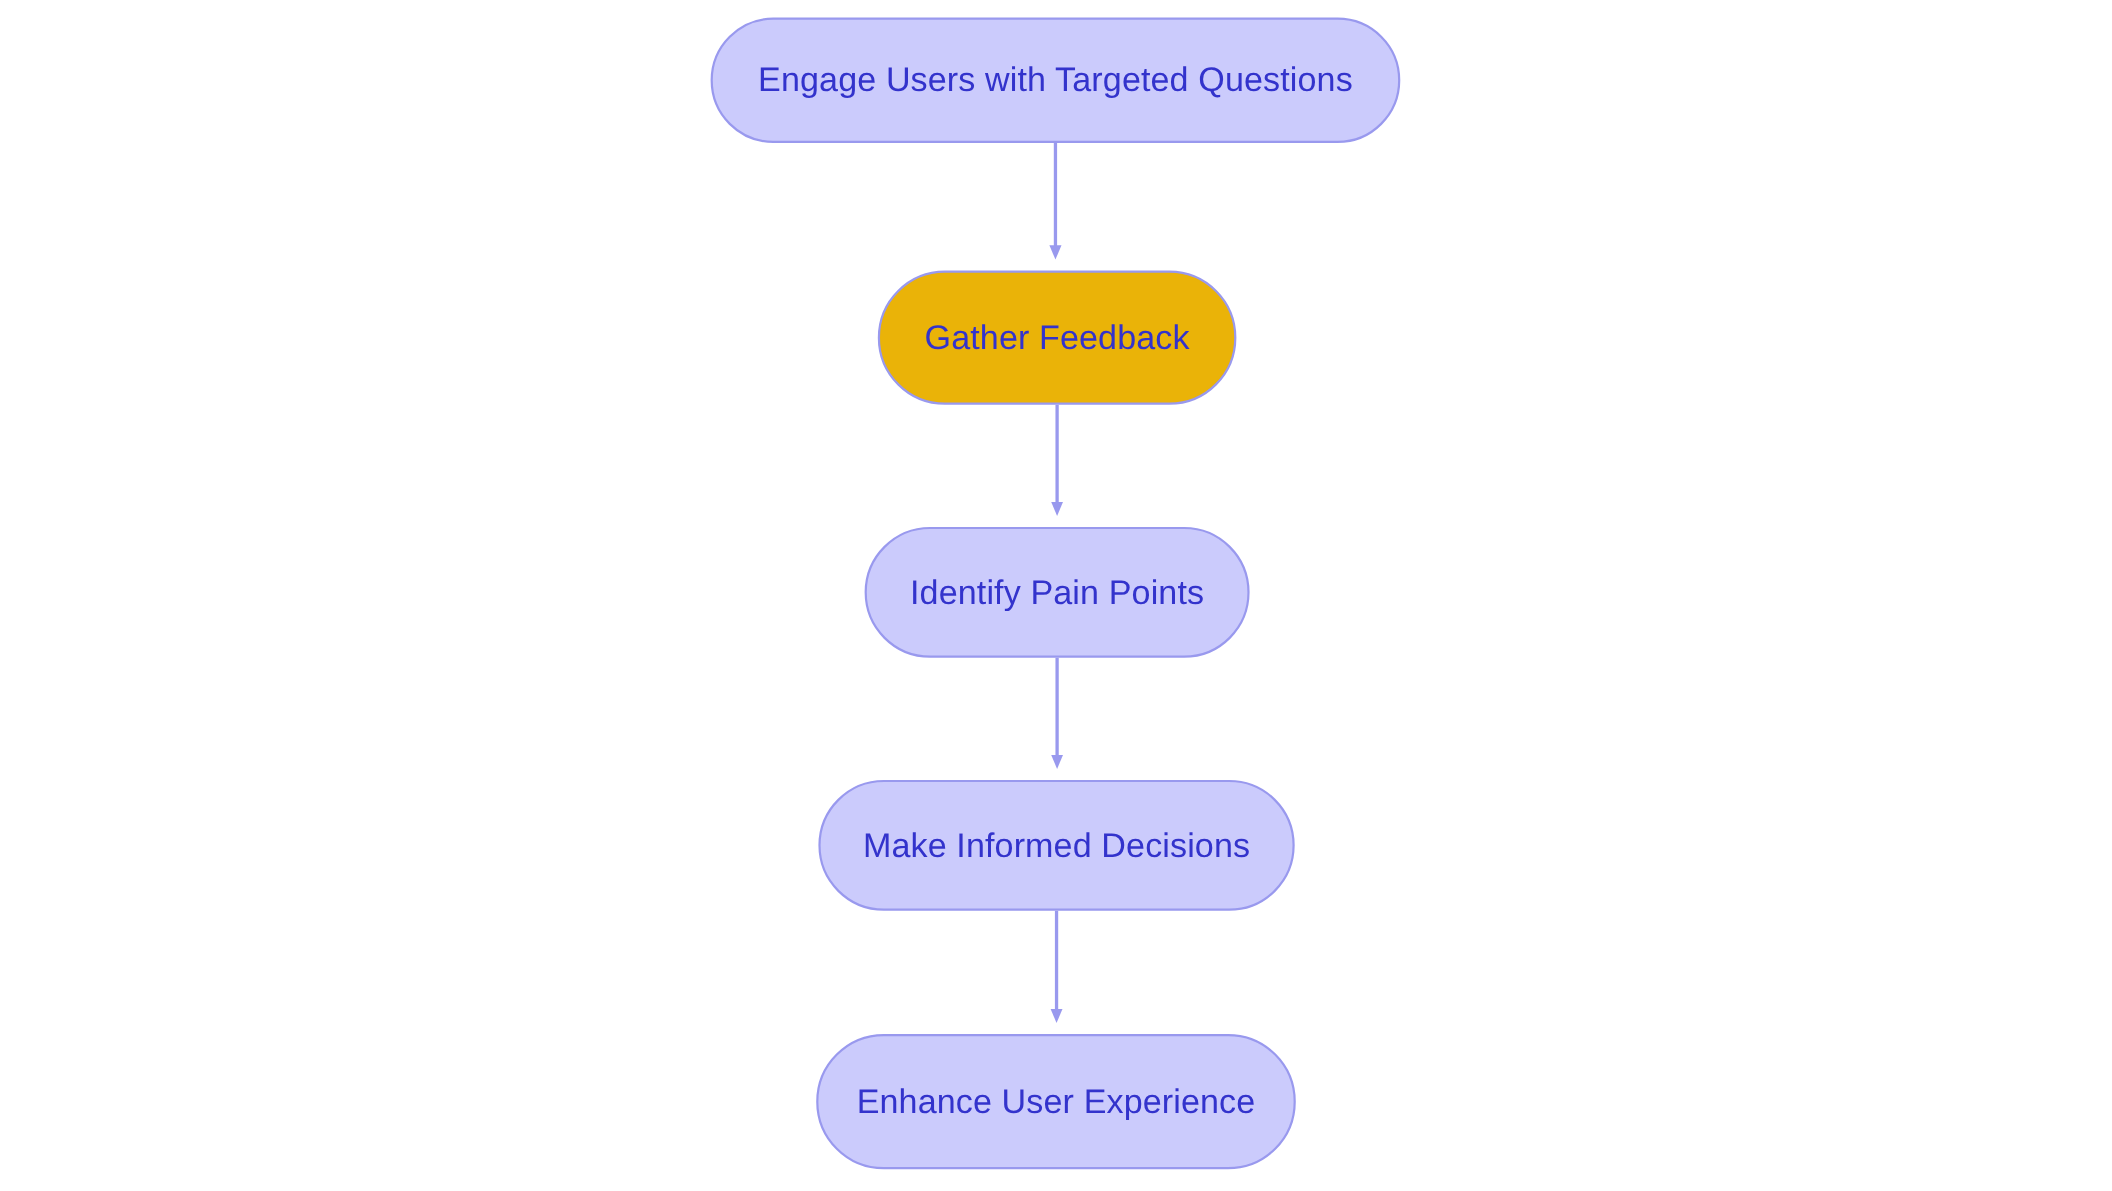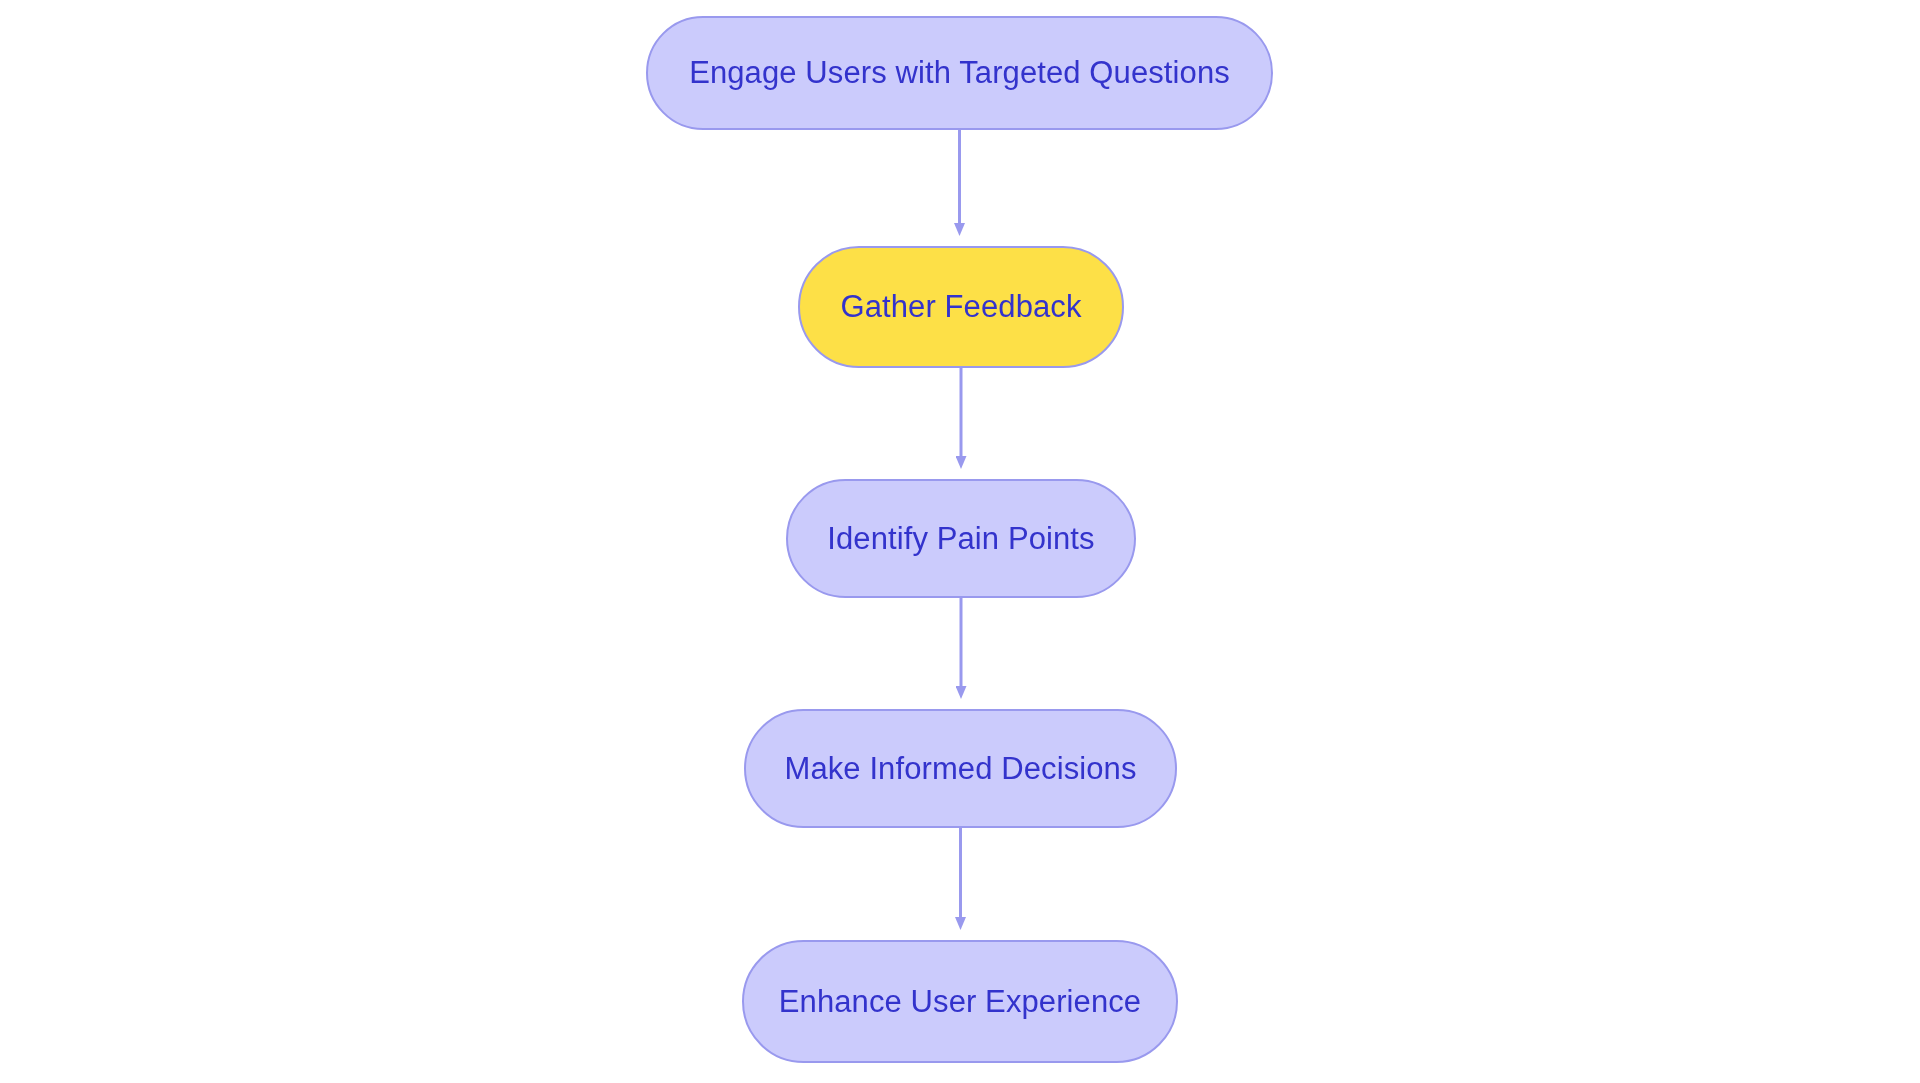--- a/index.html
+++ b/index.html
@@ -103,21 +103,21 @@
 
     <g>
       <line x1="960.5" y1="828" x2="960.5" y2="918" stroke="#9999ee" stroke-width="3" marker-end="url(#arrowhead)"></line>
     </g>
   </svg>
 
   <div class="node" id="node-engage-users-with-targeted-questions" style="left: 646px; top: 16px; width: 627px; height: 114px; background: rgb(203, 203, 252); border-color: rgb(153, 153, 238);">
     <span class="node-label" style="color: rgb(51, 51, 204);">Engage Users with Targeted Questions</span>
   </div>
 
-  <div class="node" id="node-gather-feedback" style="left: 798px; top: 246px; width: 326px; height: 122px; background: #fde047; border-color: rgb(153, 153, 238);">
+  <div class="node" id="node-gather-feedback" style="left: 798px; top: 246px; width: 326px; height: 122px; background: #eab308; border-color: rgb(153, 153, 238);">
     <span class="node-label" style="color: rgb(51, 51, 204);">Gather Feedback</span>
   </div>
 
   <div class="node" id="node-make-informed-decisions" style="left: 744px; top: 709px; width: 433px; height: 119px; background: rgb(203, 203, 252); border-color: rgb(153, 153, 238);">
     <span class="node-label" style="color: rgb(51, 51, 204);">Make Informed Decisions</span>
   </div>
 
   <div class="node" id="node-identify-pain-points" style="left: 786px; top: 479px; width: 350px; height: 119px; background: rgb(203, 203, 252); border-color: rgb(153, 153, 238);">
     <span class="node-label" style="color: rgb(51, 51, 204);">Identify Pain Points</span>
   </div>

